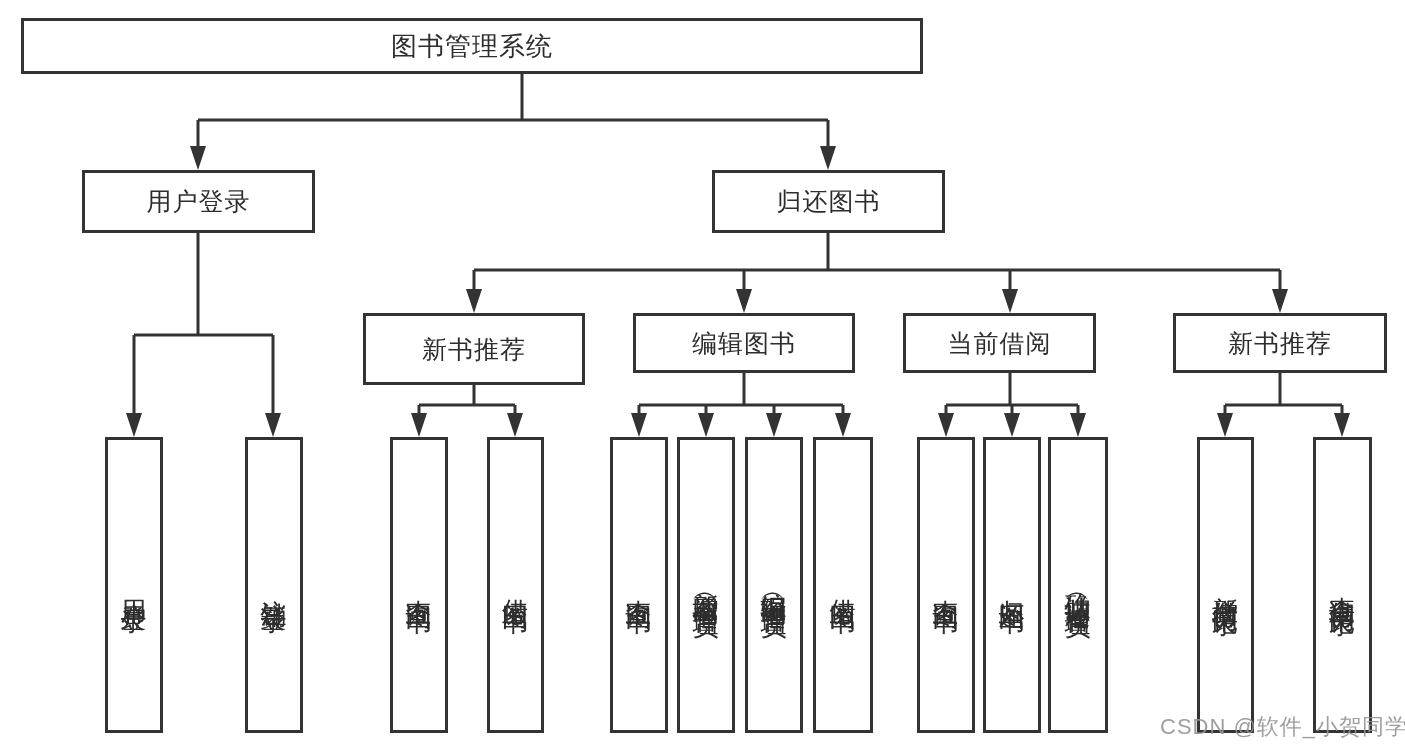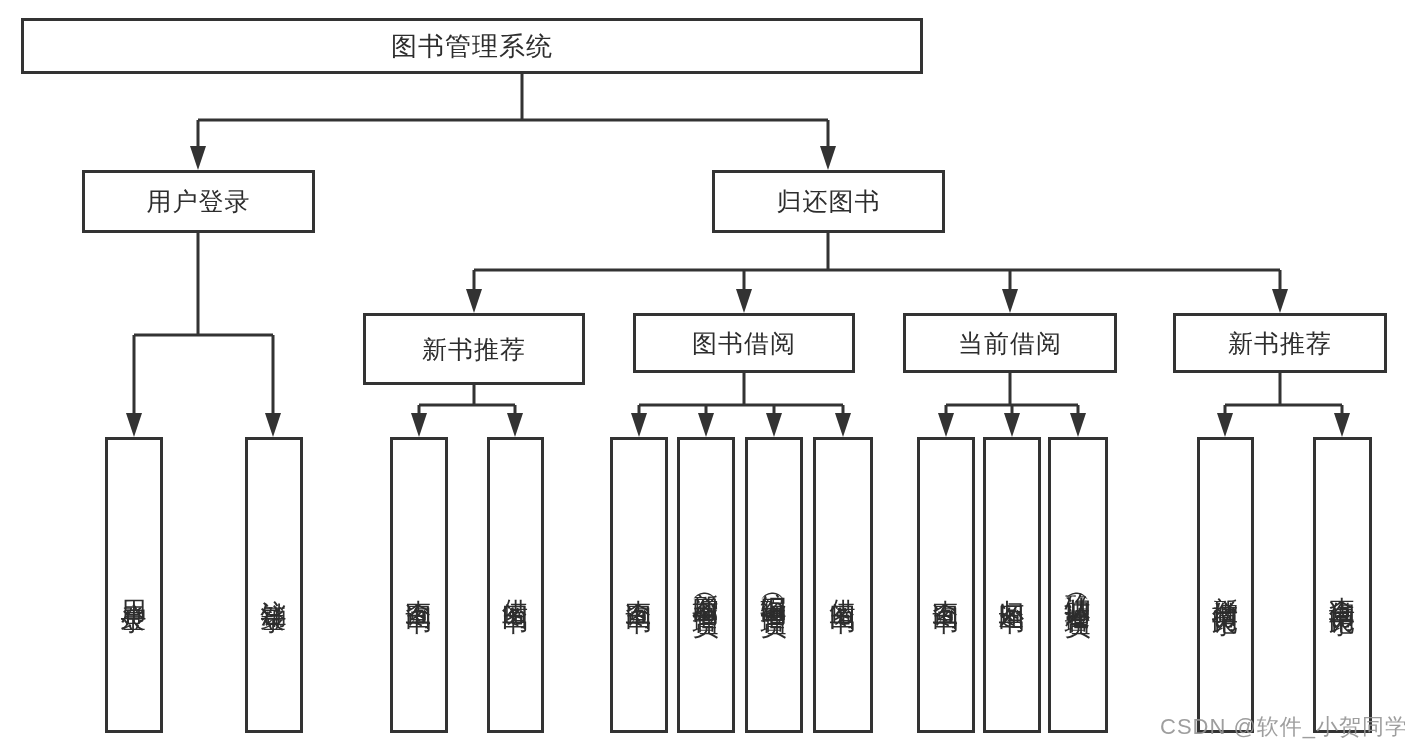--- a/index.html
+++ b/index.html
@@ -105,22 +105,22 @@
       <polygon points="1334,413 1350,413 1342,437"></polygon>
     </g>
   </svg>
 
   <div class="node h root" style="left:21px;top:18px;width:902px;height:56px">图书管理系统</div>
 
   <div class="node h" style="left:82px;top:170px;width:233px;height:63px">用户登录</div>
   <div class="node h" style="left:712px;top:170px;width:233px;height:63px">归还图书</div>
 
   <div class="node h" style="left:363px;top:313px;width:222px;height:72px">新书推荐</div>
-  <div class="node h" style="left:633px;top:313px;width:222px;height:60px">图书借阅</div>
-  <div class="node h" style="left:903px;top:313px;width:214px;height:60px">当前借阅</div>
+  <div class="node h" style="left:633px;top:313px;width:222px;height:60px">编辑图书</div>
+  <div class="node h" style="left:903px;top:313px;width:193px;height:60px">当前借阅</div>
   <div class="node h" style="left:1173px;top:313px;width:214px;height:60px">新书推荐</div>
 
   <div class="node v" style="left:105px;top:437px;width:58px;height:296px">用户登录</div>
   <div class="node v" style="left:245px;top:437px;width:58px;height:296px">注销登录</div>
 
   <div class="node v" style="left:390px;top:437px;width:58px;height:296px">查询图书</div>
   <div class="node v" style="left:487px;top:437px;width:57px;height:296px">借阅图书</div>
 
   <div class="node v" style="left:610px;top:437px;width:58px;height:296px">查询图书</div>
   <div class="node v" style="left:677px;top:437px;width:58px;height:296px">新增图书（管理员）</div>

